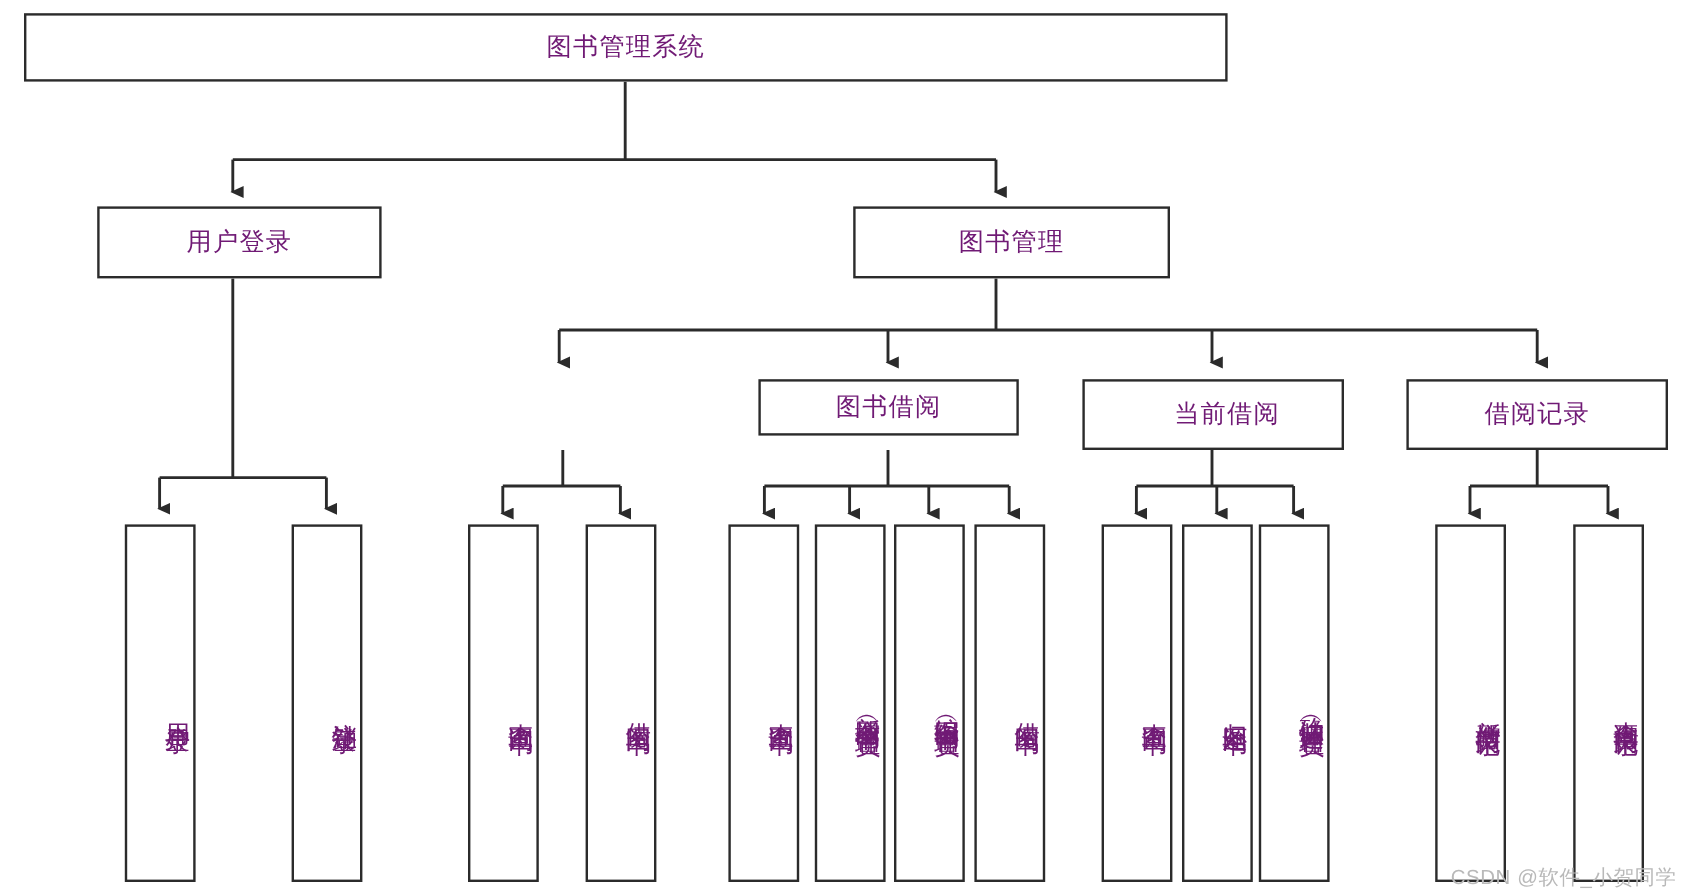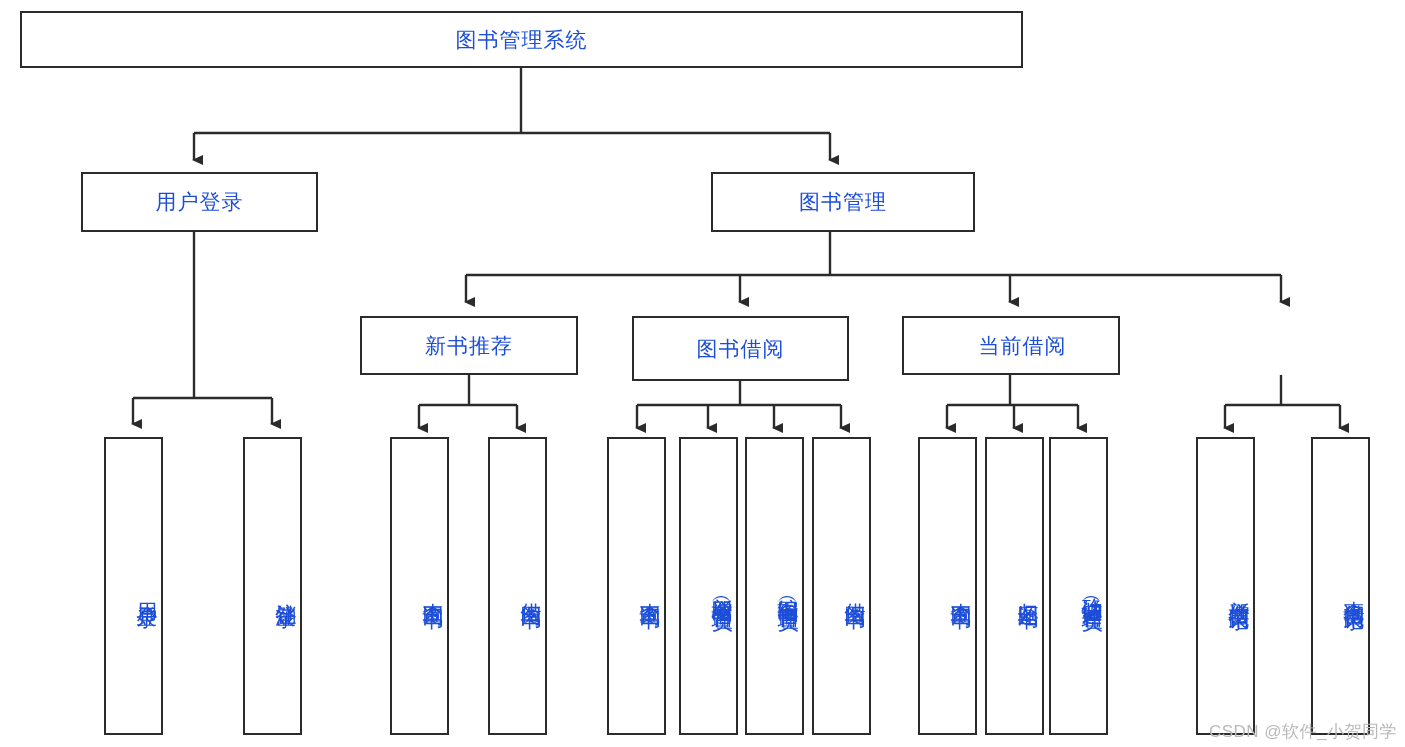--- a/index.html
+++ b/index.html
@@ -26,21 +26,21 @@
     pointer-events: none;
   }
   .node {
     position: absolute;
     box-sizing: border-box;
     border: 2px solid #2b2b2b;
     background: #ffffff;
     display: flex;
     align-items: center;
     justify-content: center;
-    color: #1d4ed8;
+    color: #701a75;
     text-align: right;
   }
   .node.h {
     font-size: 21px;
     letter-spacing: 1px;
     line-height: 1.2;
   }
   .node.v {
     writing-mode: vertical-rl;
     text-orientation: upright;
@@ -127,28 +127,28 @@
     <span>图书管理系统</span>
   </div>
 
   <div class="node h" style="left:81px; top:172px; width:237px; height:60px;">
     <span>用户登录</span>
   </div>
   <div class="node h" style="left:711px; top:172px; width:264px; height:60px;">
     <span>图书管理</span>
   </div>
 
-  <div class="node h" style="left:360px; top:316px; width:218px; height:59px;">
-    <span>新书推荐</span>
-  </div>
-  <div class="node h" style="left:632px; top:316px; width:217px; height:65px;">
+  <div class="node h" style="left:632px; top:316px; width:217px; height:47px;">
     <span>图书借阅</span>
   </div>
   <div class="node h" style="left:902px; top:316px; width:218px; height:59px;padding-left:23px;">
     <span>当前借阅</span>
+  </div>
+  <div class="node h" style="left:1172px; top:316px; width:218px; height:59px;">
+    <span>借阅记录</span>
   </div>
 
   <div class="node v" style="left:104px; top:437px; width:59px; height:298px;">
     <span class="vtext">用户登录</span>
   </div>
   <div class="node v" style="left:243px; top:437px; width:59px; height:298px;">
     <span class="vtext">注销登录</span>
   </div>
 
   <div class="node v" style="left:390px; top:437px; width:59px; height:298px;">

